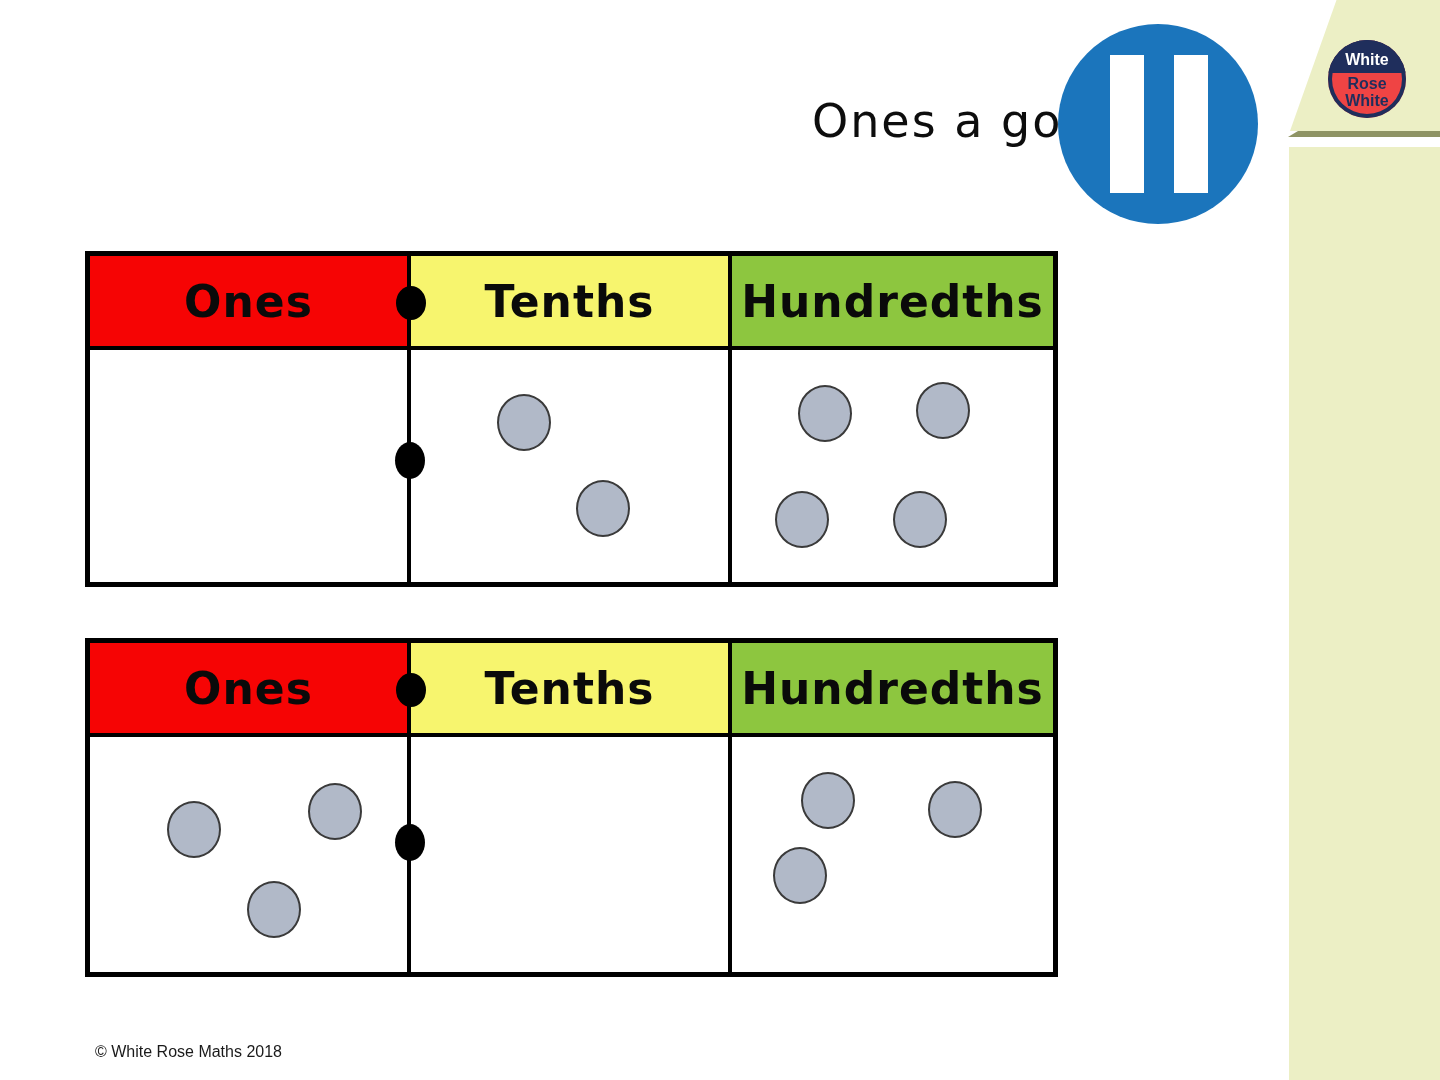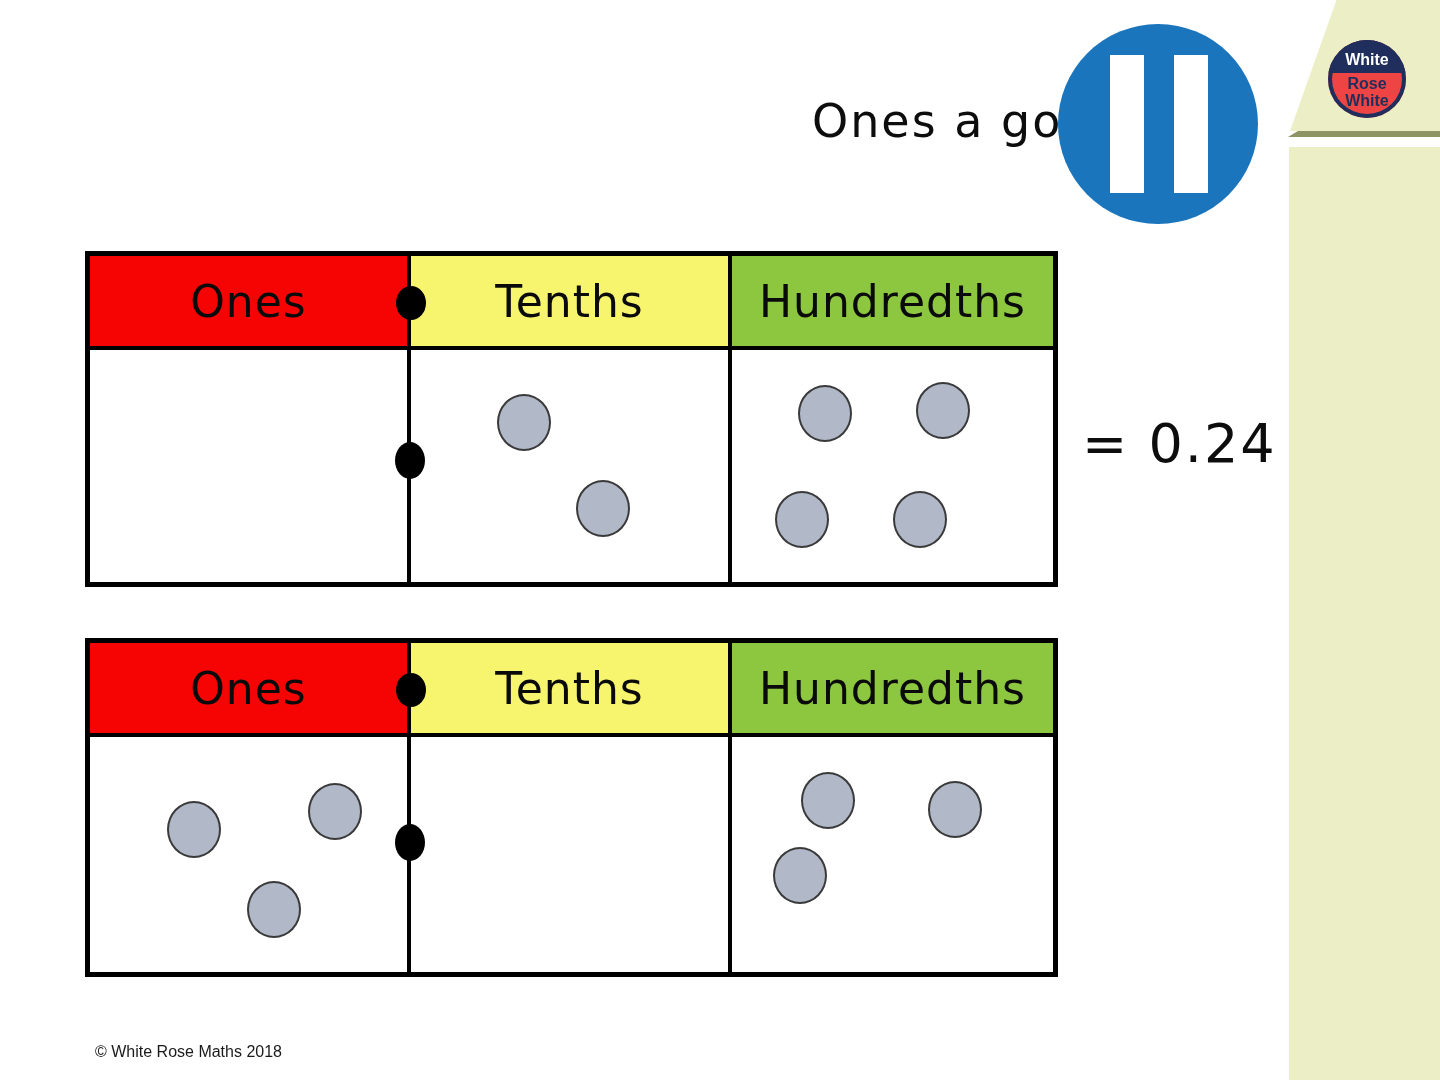--- a/index.html
+++ b/index.html
@@ -31,21 +31,21 @@
   .logo-line{position:absolute;width:100%;font-size:16px;line-height:16px;}
   .logo-w{top:12px;color:#ffffff;}
   .logo-r{top:36px;color:#1f2e5c;}
   .logo-m{top:53px;color:#1f2e5c;}
 
   
   .pv-table{position:absolute;left:85px;width:963px;border:5px solid #000000;background:#ffffff;}
   .pv-table.t1{top:251px;height:326px;}
   .pv-table.t2{top:638px;height:329px;}
   .pv-header{display:grid;grid-template-columns:1fr 1fr 1fr;height:90px;border-bottom:4px solid #000;}
-  .pv-hcell{display:flex;align-items:center;justify-content:center;font-size:44px;font-weight:normal;
+  .pv-hcell{display:flex;align-items:center;justify-content:center;font-size:44px;font-weight:bold;
             color:#0a0a0a;border-right:4px solid #000;letter-spacing:1px;}
   .pv-hcell:last-child{border-right:none;}
   .pv-body{display:grid;grid-template-columns:1fr 1fr 1fr;position:absolute;left:0;right:0;
            top:94px;bottom:0;}
   .pv-cell{position:relative;border-right:4px solid #000;background:#ffffff;}
   .pv-cell:last-child{border-right:none;}
 
   .counter{position:absolute;width:54px;height:57px;border-radius:50%;background:#b1b9c8;
            border:2px solid #3a3a3a;box-sizing:border-box;}
 
@@ -101,21 +101,20 @@
           <div class="counter" style="left: 66px; top: 35px; background: rgb(177, 185, 200);"></div>
           <div class="counter" style="left: 184px; top: 32px; background: rgb(177, 185, 200);"></div>
           <div class="counter" style="left: 43px; top: 141px; background: rgb(177, 185, 200);"></div>
           <div class="counter" style="left: 161px; top: 141px; background: rgb(177, 185, 200);"></div>
         </div>
     </div>
     <div class="dot header-dot"></div>
     <div class="dot body-dot"></div>
   </section>
 
-  <div class="equals">= 0.24</div>
 
   <section class="pv-table t2">
     <div class="pv-header">
       <div class="pv-hcell" style="background: rgb(246, 4, 4);">Ones</div>
       <div class="pv-hcell" style="background: rgb(247, 245, 110);">Tenths</div>
       <div class="pv-hcell" style="background: rgb(141, 198, 63);">Hundredths</div>
     </div>
     <div class="pv-body">
       <div class="pv-cell">
           <div class="counter" style="left: 77px; top: 64px; background: rgb(177, 185, 200);"></div>

